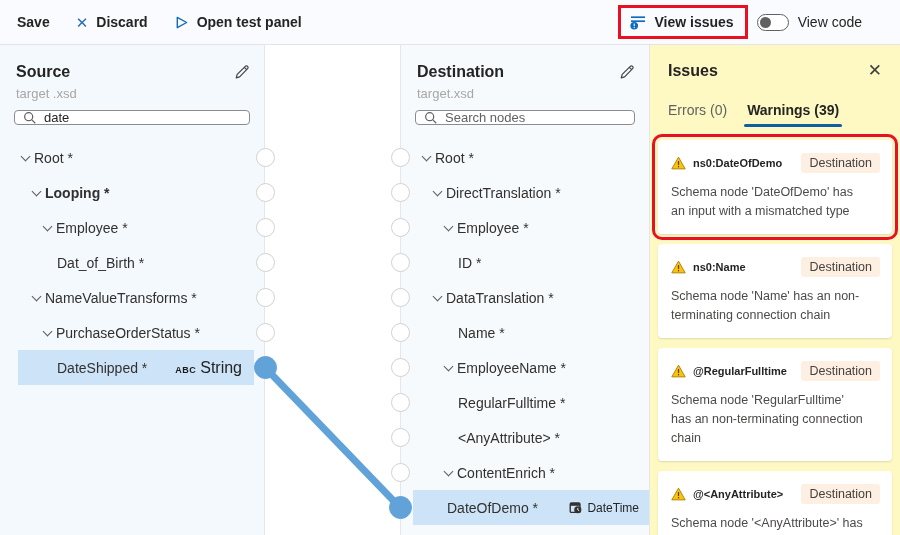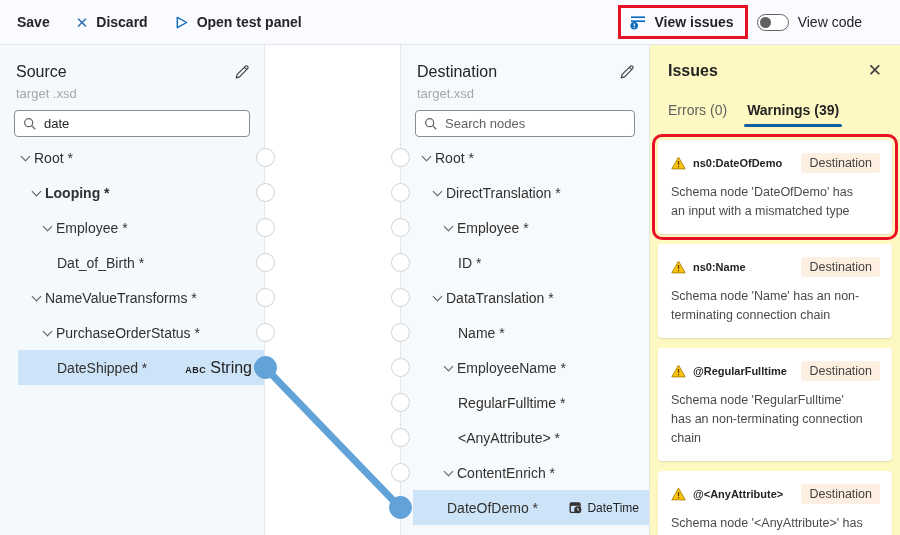--- a/index.html
+++ b/index.html
@@ -33,25 +33,25 @@
     border-radius:50%; background:#616161;
   }
   .tb-label { font-size:14px; color:#242424; }
   
   .panel { position:absolute; top:45px; bottom:0; }
   #source-panel { left:0; width:265px; background:#f4f9fd; border-right:1px solid #e3e7ec; }
   #dest-panel   { left:400px; width:250px; background:#f7fafd; border-left:1px solid #e3e7ec; border-right:1px solid #e3e7ec; }
   #issues-panel { left:650px; right:0; background:#fef9c3; }
   .panel-header { padding:18px 14px 0 16px; }
   .title-row { display:flex; align-items:center; justify-content:space-between; }
-  .panel-title { font-size:16px; font-weight:400; color:#242424; }
+  .panel-title { font-size:16px; font-weight:700; color:#242424; }
   .icon-btn { background:none; border:none; cursor:pointer; padding:0; display:flex; }
   .panel-sub { font-size:13px; color:#a7a7a7; margin-top:5px; }
   .searchbox {
-    margin:9px 14px 0 14px; height:27px; background:#fff;
+    margin:9px 14px 0 14px; height:15px; background:#fff;
     border:1px solid #8c8c8c; border-radius:4px;
     display:flex; align-items:center; gap:7px; padding:0 8px;
   }
   .searchbox input {
     border:none; outline:none; background:transparent; width:100%;
     font-family:inherit; font-size:13px; color:#242424;
   }
   .searchbox input::placeholder { color:#616161; opacity:1; }
   
   .tree { position:absolute; left:0; right:0; top:95px; }
@@ -185,21 +185,21 @@
         <span class="tlabel">Dat_of_Birth *</span>
       </div>
       <div class="trow" style="padding-left: 31px;">
         <span class="chev"></span>
         <span class="tlabel">NameValueTransforms *</span>
       </div>
       <div class="trow" style="padding-left: 42px;">
         <span class="chev"></span>
         <span class="tlabel">PurchaseOrderStatus *</span>
       </div>
-      <div class="trow sel" style="margin-left: 18px; padding-left: 39px;">
+      <div class="trow sel" style="margin-left: 18px; margin-right: 10px; padding-left: 39px;">
         <span class="tlabel">DateShipped *</span>
         <span class="abc-badge">
           <b>ABC</b>
           <span>String</span>
         </span>
       </div>
     </div>
 </div>
 
 <div class="panel" id="dest-panel">

